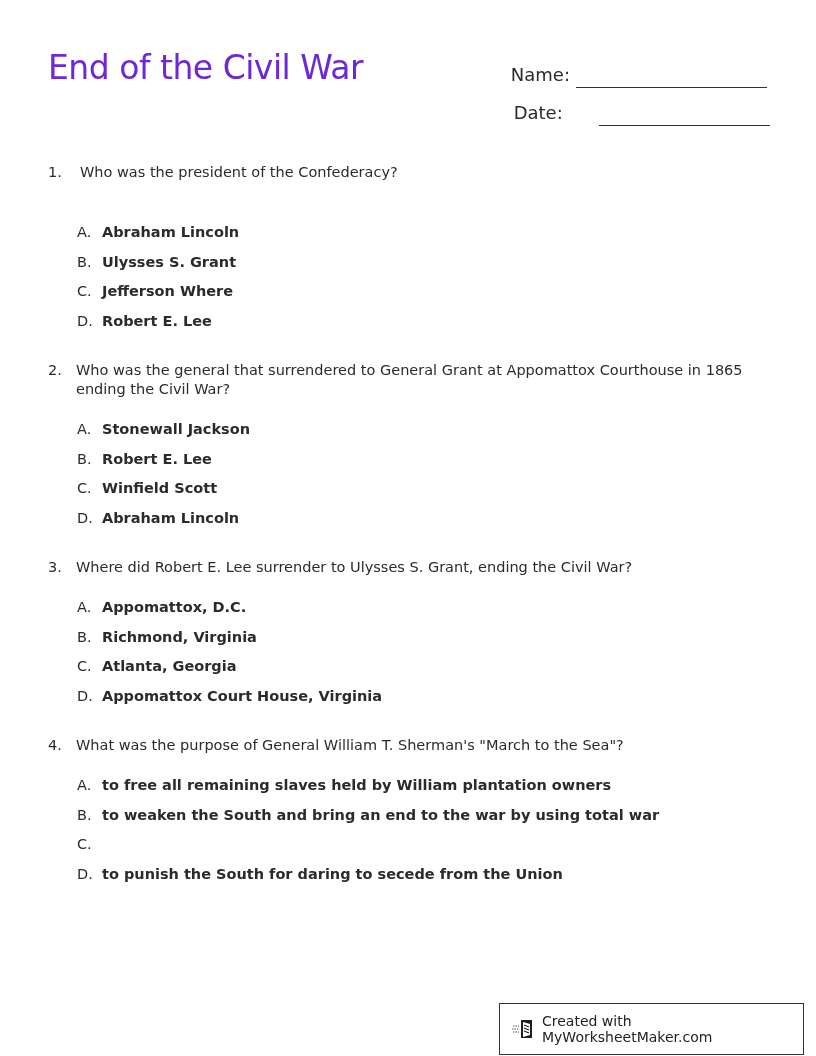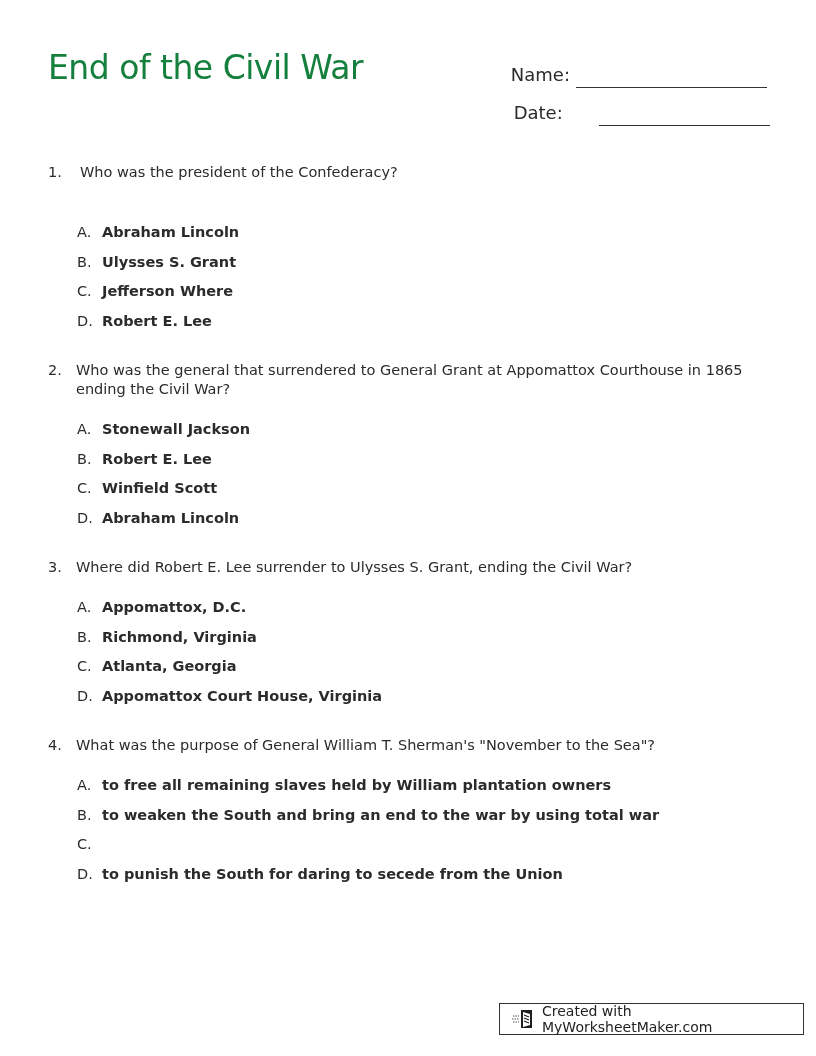--- a/index.html
+++ b/index.html
@@ -14,21 +14,21 @@
       overflow: hidden;
       font-family: "DejaVu Sans", "Liberation Sans", sans-serif;
       color: #2b2b2b;
     }
     .title {
       position: absolute;
       left: 48px;
       top: 46px;
       font-size: 33px;
       font-weight: normal;
-      color: #15803d;
+      color: #6d28d9;
       letter-spacing: -0.5px;
       margin: 0;
       line-height: 44px;
     }
     .field-row {
       position: absolute;
       left: 500px;
       width: 270px;
       display: flex;
       align-items: flex-end;
@@ -93,21 +93,21 @@
       top: 0;
       white-space: nowrap;
       font-weight: bold;
     }
 
     .footer-badge {
       position: absolute;
       left: 499px;
       top: 1003px;
       width: 305px;
-      height: 32px;
+      height: 52px;
       border: 1.5px solid #333333;
       box-sizing: border-box;
       display: flex;
       align-items: center;
       padding-left: 12px;
       font-size: 14px;
       color: #222222;
     }
     .footer-icon {
       width: 24px;
@@ -194,21 +194,21 @@
     <span class="opt-text">Atlanta, Georgia</span>
   </div>
   <div class="option">
     <span class="opt-letter">D.</span>
     <span class="opt-text">Appomattox Court House, Virginia</span>
   </div>
 </div>
 
 <div class="question" style="top:736px;">
   <span class="q-num">4.</span>
-  <span class="q-text">What was the purpose of General William T. Sherman's "November to the Sea"?</span>
+  <span class="q-text">What was the purpose of General William T. Sherman's "March to the Sea"?</span>
 </div>
 <div class="options" style="top:776px;">
   <div class="option">
     <span class="opt-letter">A.</span>
     <span class="opt-text">to free all remaining slaves held by William plantation owners</span>
   </div>
   <div class="option">
     <span class="opt-letter">B.</span>
     <span class="opt-text">to weaken the South and bring an end to the war by using total war</span>
   </div>

